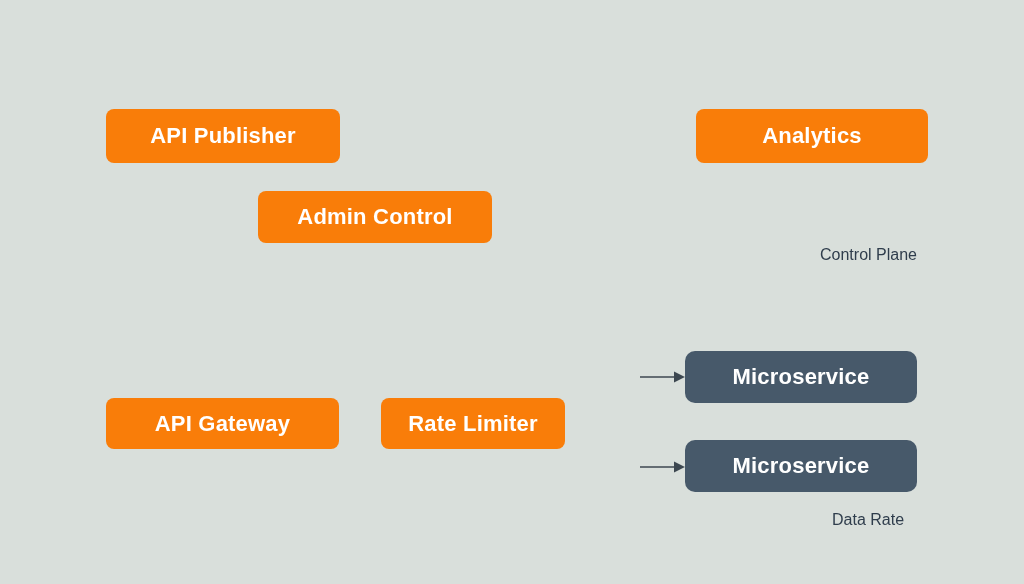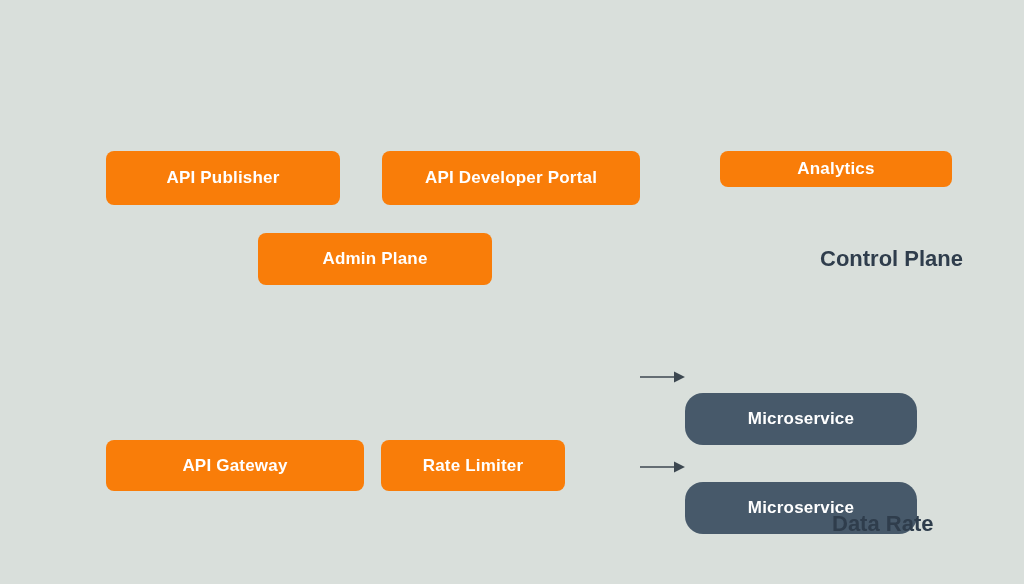--- a/index.html
+++ b/index.html
@@ -14,37 +14,36 @@
     font-family: "Liberation Sans", sans-serif;
     overflow: hidden;
   }
   .node {
     position: absolute;
     display: flex;
     align-items: center;
     justify-content: center;
     color: var(--node-text, #FFFFFF);
     font-weight: bold;
-    font-size: 17px;
+    font-size: 22px;
     letter-spacing: 0.2px;
     box-sizing: border-box;
-    margin-top: 42px;
   }
   .node.orange {
     background: var(--node-orange, #F97D09);
     border-radius: 8px;
   }
   .node.dark {
     background: var(--node-dark, #47596A);
-    border-radius: 18px;
+    border-radius: 10px;
   }
   .plane-label {
     position: absolute;
-    font-weight: bold;
-    font-size: 22px;
+    font-weight: normal;
+    font-size: 16px;
     color: var(--plane-label, #2F3D4C);
     white-space: nowrap;
   }
   .arrow-layer {
     position: absolute;
     left: 0;
     top: 0;
     width: 1024px;
     height: 584px;
     pointer-events: none;
@@ -64,30 +63,29 @@
     <g>
       <line x1="640" y1="377" x2="676" y2="377" stroke="#3C4750" stroke-width="1.6" marker-end="url(#ah)"></line>
     </g>
     <g>
       <line x1="640" y1="467" x2="676" y2="467" stroke="#3C4750" stroke-width="1.6" marker-end="url(#ah)"></line>
     </g>
   </svg>
 
   <div class="node orange" style="left:106px; top:109px; width:234px; height:54px">API Publisher</div>
 
-  <div class="node orange" style="left:382px; top:109px; width:258px; height:54px">API Developer Portal</div>
 
-  <div class="node orange" style="left:720px; top:109px; width:232px; height:36px">Analytics</div>
+  <div class="node orange" style="left:696px; top:109px; width:232px; height:54px">Analytics</div>
 
-  <div class="node orange" style="left:258px; top:191px; width:234px; height:52px">Admin Plane</div>
+  <div class="node orange" style="left:258px; top:191px; width:234px; height:52px">Admin Control</div>
 
 
   <div class="plane-label" style="left:820px; top:246px">Control Plane</div>
 
-  <div class="node orange" style="left:106px; top:398px; width:258px; height:51px">API Gateway</div>
+  <div class="node orange" style="left:106px; top:398px; width:233px; height:51px">API Gateway</div>
 
   <div class="node orange" style="left:381px; top:398px; width:184px; height:51px">Rate Limiter</div>
 
   <div class="node dark" style="left:685px; top:351px; width:232px; height:52px">Microservice</div>
 
   <div class="node dark" style="left:685px; top:440px; width:232px; height:52px">Microservice</div>
 
   <div class="plane-label" style="left:832px; top:511px">Data Rate</div>
 
 </div>

